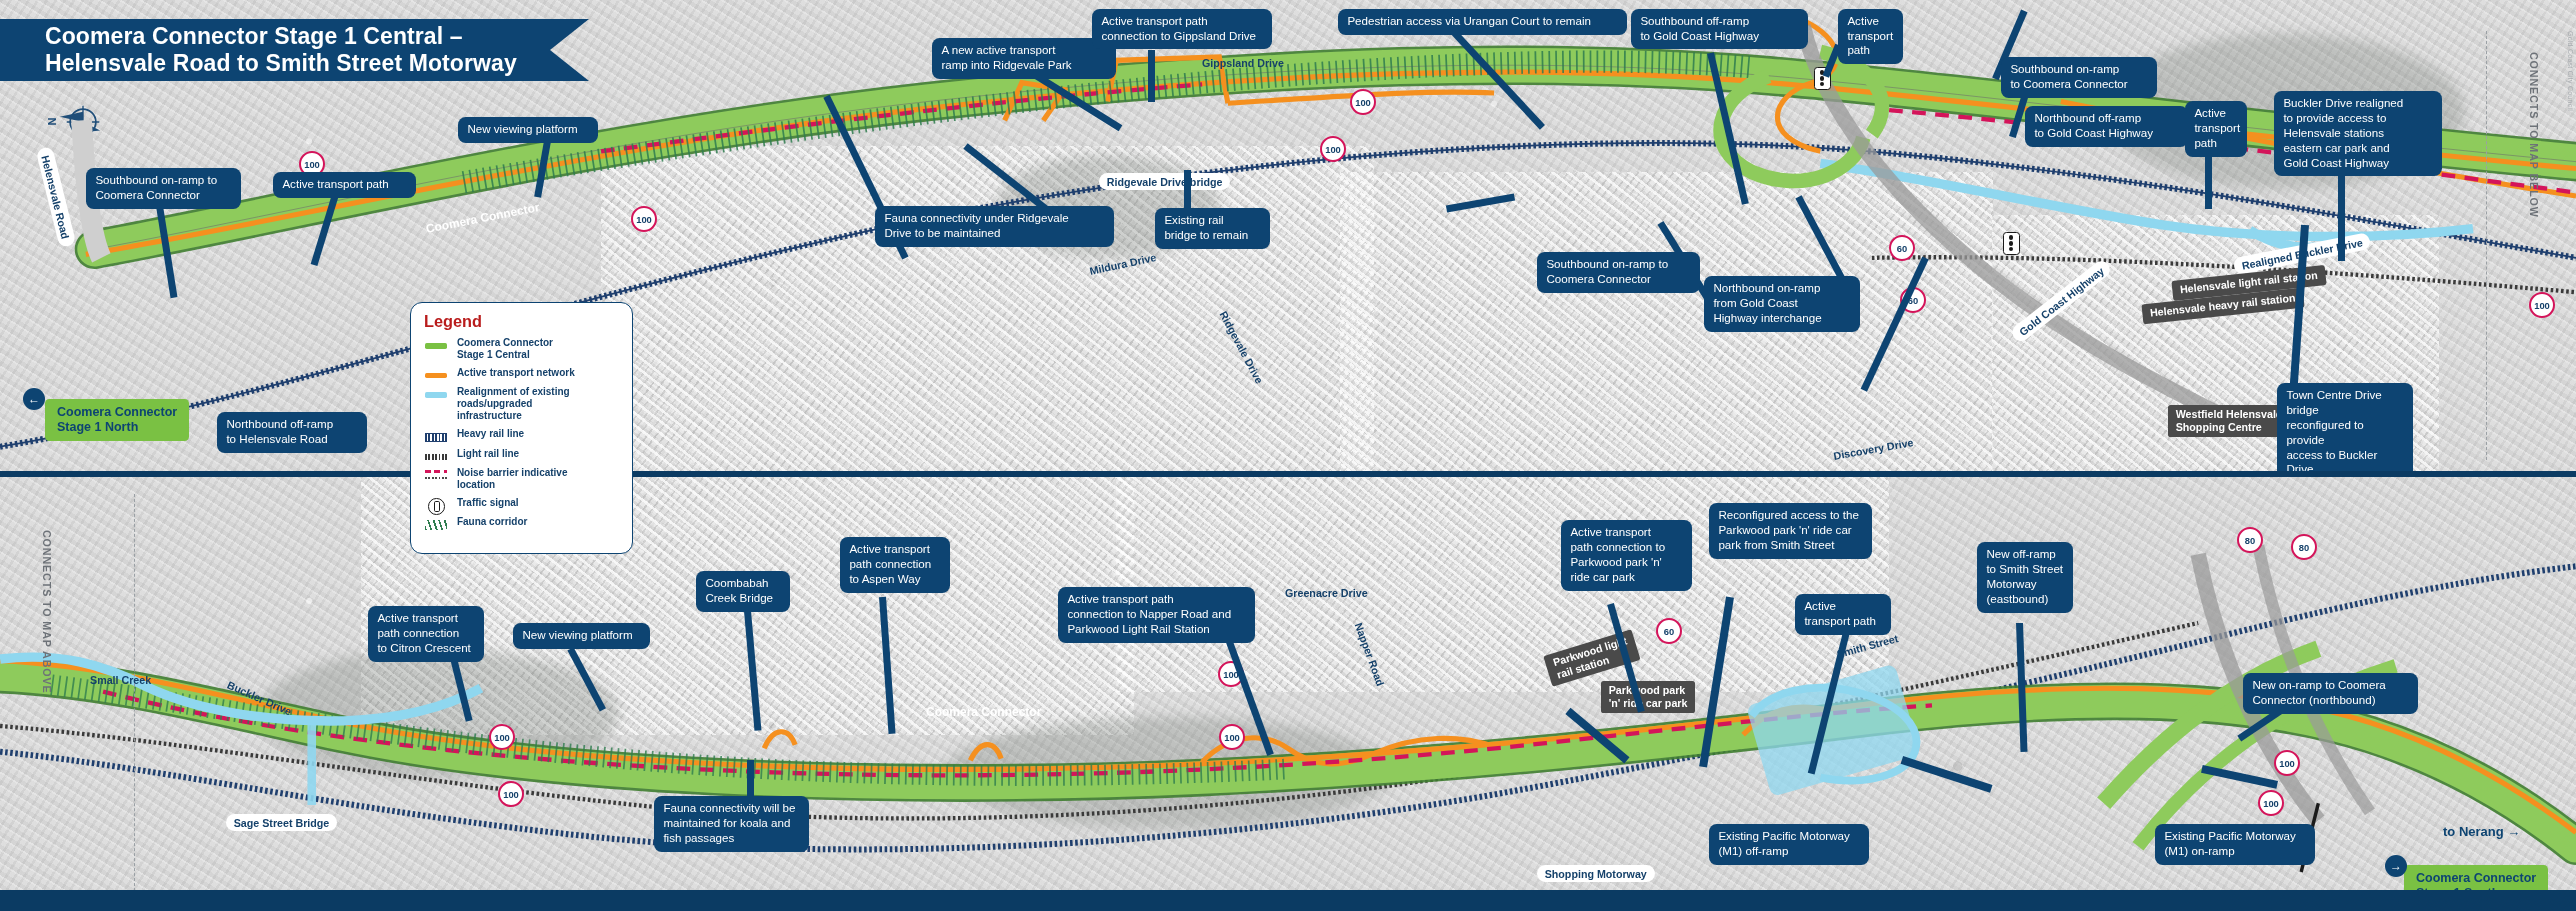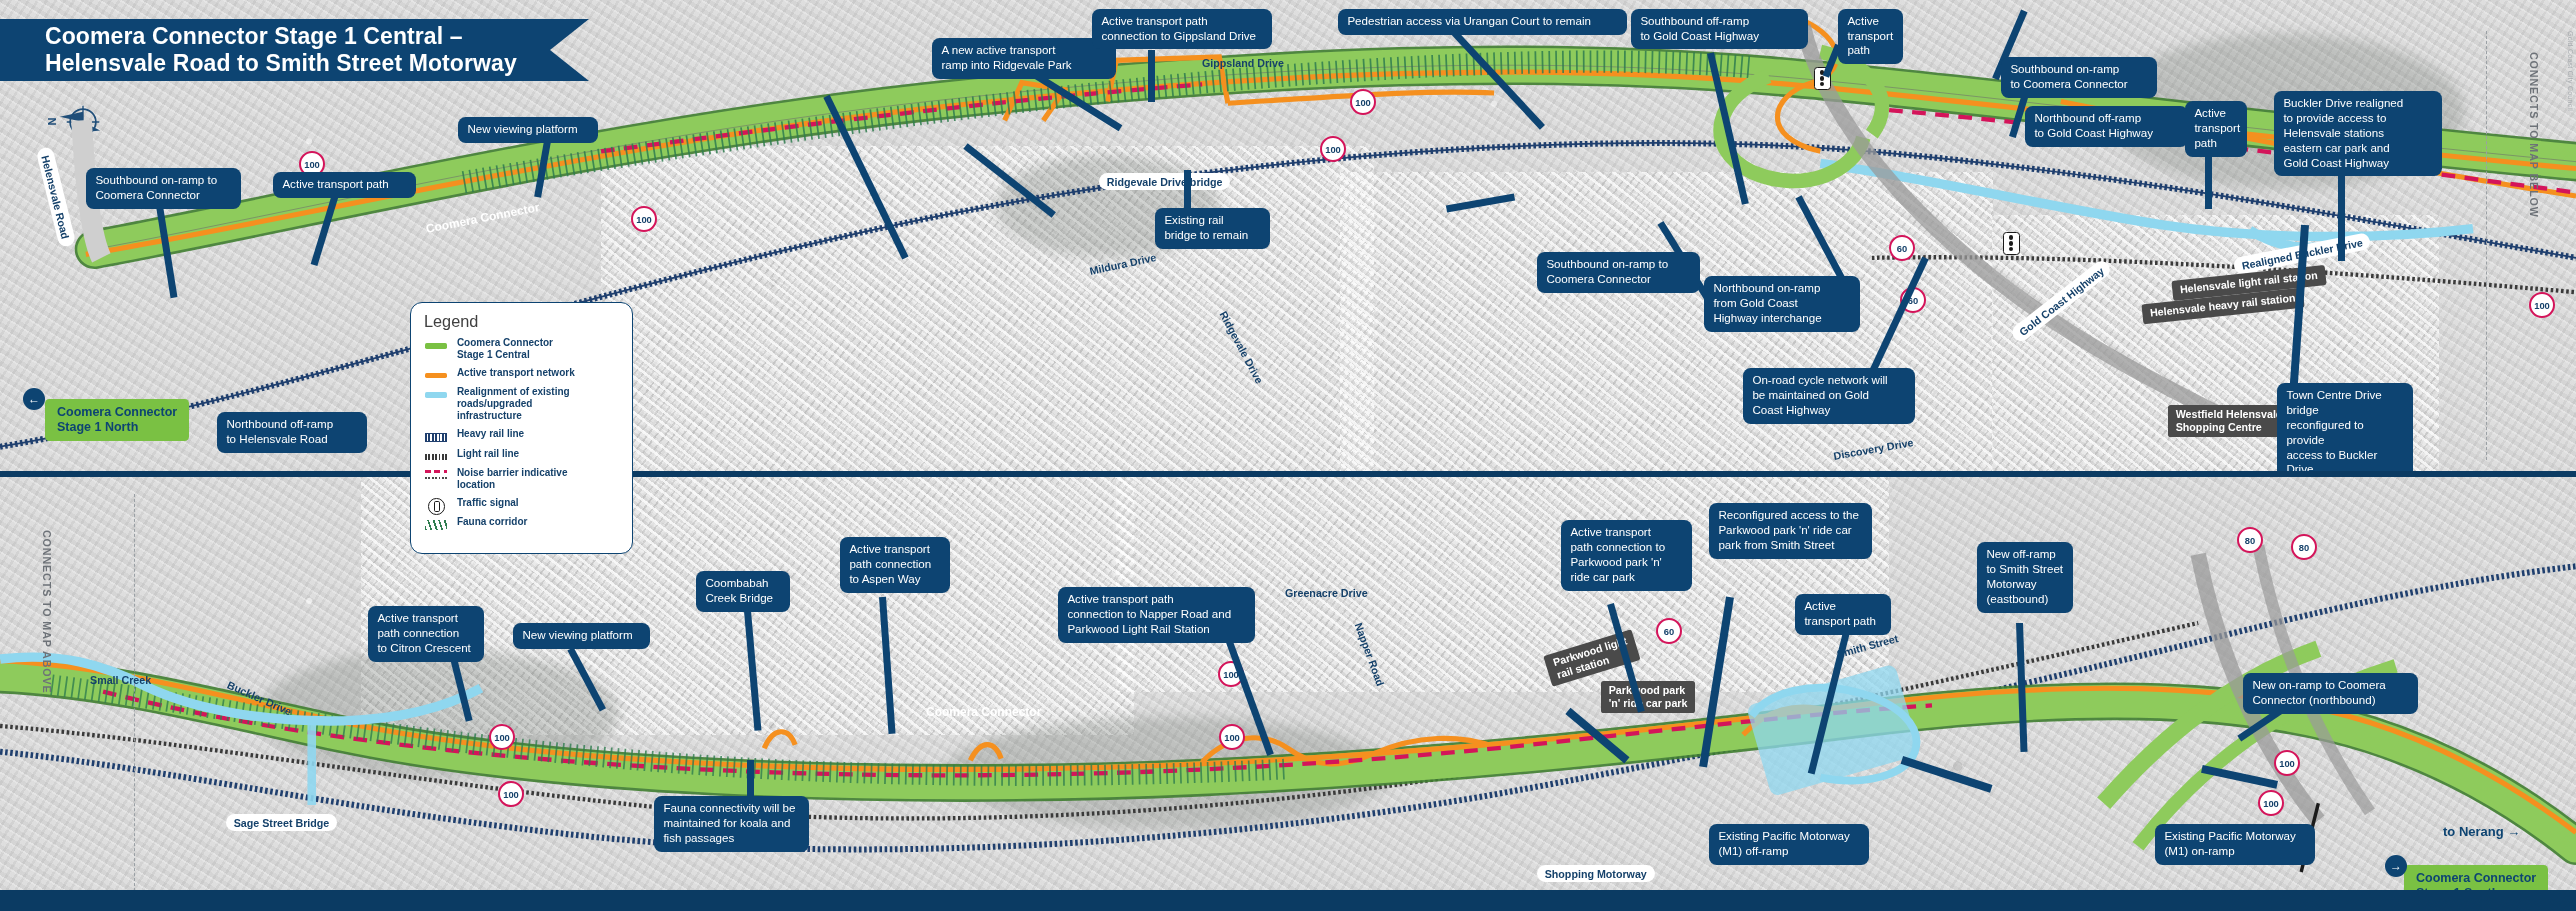--- a/index.html
+++ b/index.html
@@ -78,21 +78,21 @@
       writing-mode:vertical-rl;z-index:25;}
   .dashline{position:absolute;border-left:1.7px dashed #9aa0a5;z-index:24;}
 
   
   #attrib{position:absolute;right:1.7px;top:31px;writing-mode:vertical-rl;
       color:#a9adb1;font-size:6.9px;letter-spacing:0.3px;z-index:25;}
 
   
   #legend{position:absolute;left:410px;top:302px;width:197px;background:#fff;
       border:1.7px solid #0d4472;border-radius:12px;padding:9.4px 11px 10.3px 13px;z-index:60;}
-  #legend h2{margin:0 0 6px 0;color:#404040;font-size:16.3px;font-weight:normal;}
+  #legend h2{margin:0 0 6px 0;color:#b91c1c;font-size:16.3px;font-weight:bold;}
   .leg-row{display:flex;align-items:flex-start;margin-bottom:5.2px;}
   .leg-sym{width:26px;min-width:26px;height:13px;position:relative;margin-right:6.9px;margin-top:1.7px;}
   .leg-txt{color:#15416a;font-size:10px;font-weight:bold;line-height:1.2;white-space:pre-line;}
   .sym-green{position:absolute;left:0.9px;top:4.3px;width:22px;height:5.2px;background:#7ac143;border-radius:1.7px;}
   .sym-orange{position:absolute;left:0.9px;top:4.3px;width:22px;height:5.2px;background:#f5901f;border-radius:1.7px;}
   .sym-cyan{position:absolute;left:0.9px;top:4.3px;width:22px;height:5.2px;background:#8fd7ef;border-radius:1.7px;}
   .sym-heavy{position:absolute;left:0.9px;top:3.4px;width:22px;height:6.9px;
       background:repeating-linear-gradient(90deg,#1f3f6e 0 1.7px,transparent 1.7px 3.4px);
       border-top:1.7px solid #1f3f6e;border-bottom:1.7px solid #1f3f6e;}
   .sym-light{position:absolute;left:0.9px;top:4.3px;width:22px;height:6px;
@@ -231,20 +231,22 @@
 
     <div class="lead" style="left:1022px;top:69px;width:6.9px;height:112px;transform:rotate(-58deg);"></div>
     <div class="callout" style="left:932px;top:38px;width:184px;">A new active transport
 ramp into Ridgevale Park</div>
 
     <div class="lead" style="left:1148px;top:50px;width:6.9px;height:52px;"></div>
     <div class="callout" style="left:1092px;top:8.6px;width:180px;">Active transport path
 connection to Gippsland Drive</div>
 
     <div class="lead" style="left:962px;top:146px;width:6.9px;height:112px;transform:rotate(-52deg);"></div>
+    <div class="callout" style="left:875px;top:206px;width:239px;">Fauna connectivity under Ridgevale
+Drive to be maintained</div>
 
     <div class="lead" style="left:1184px;top:170px;width:6.9px;height:52px;"></div>
     <div class="callout" style="left:1155px;top:208px;width:115px;">Existing rail
 bridge to remain</div>
 
     <div class="lead" style="left:1451px;top:33px;width:6.9px;height:129px;transform:rotate(-43deg);"></div>
     <div class="callout" style="left:1338px;top:8.6px;width:289px;">Pedestrian access via Urangan Court to remain</div>
 
     <div class="lead" style="left:1511px;top:197px;width:6.9px;height:69px;transform:rotate(80deg);"></div>
 
@@ -280,23 +282,20 @@
 path</div>
 
     <div class="lead" style="left:2338px;top:153px;width:6.9px;height:108px;"></div>
     <div class="callout" style="left:2274px;top:91px;width:168px;">Buckler Drive realigned
 to provide access to
 Helensvale stations
 eastern car park and
 Gold Coast Highway</div>
 
     <div class="lead" style="left:1922px;top:258px;width:6.9px;height:146px;transform:rotate(25deg);"></div>
-    <div class="callout" style="left:1743px;top:368px;width:172px;">On-road cycle network will
-be maintained on Gold
-Coast Highway</div>
 
     <div class="lead" style="left:2301px;top:225px;width:7.7px;height:172px;transform:rotate(4deg);"></div>
     <div class="callout" style="left:2277px;top:383px;width:136px;">Town Centre Drive bridge
 reconfigured to provide
 access to Buckler Drive</div>
   </div>
 
   <div class="divider" id="div-a"></div>
 
   <div class="panel" id="panel-bottom">

